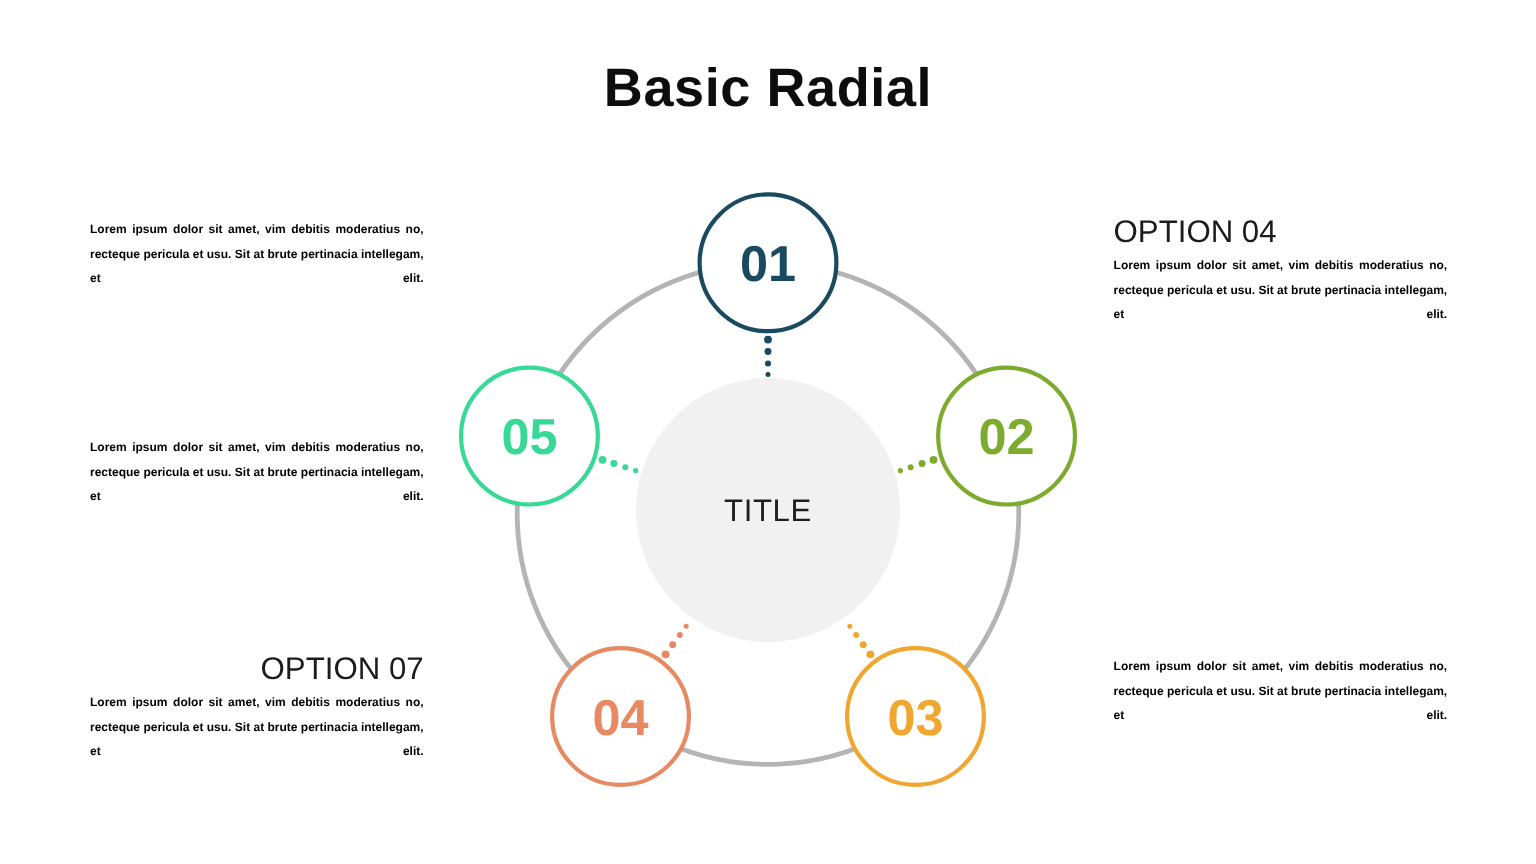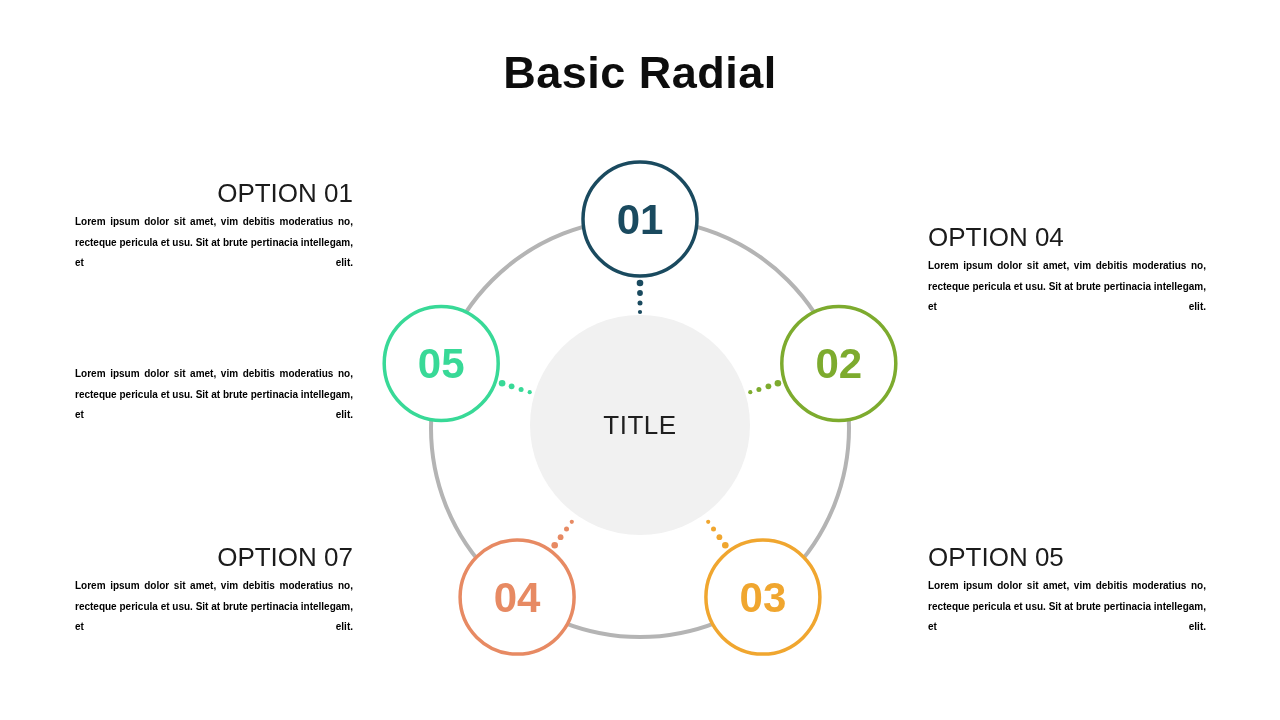--- a/index.html
+++ b/index.html
@@ -67,21 +67,21 @@
     text-align-last: justify;
     font-weight: bold;
   }
   .option.left  { left: 75px; }
   .option.right { left: 928px; }
   .option.left h2  { text-align: right; }
   .option.right h2 { text-align: left; }
   .opt-1 { top: 178px; }
   .opt-2 { top: 360px; }
   .opt-3 { top: 542px; }
-  .opt-4 { top: 178px; margin-top: 44px; }
+  .opt-4 { top: 178px; }
   .opt-5 { top: 542px; }
 </style>
 </head>
 <body>
 
 <div class="slide">
 
   <div class="slide-title">Basic Radial</div>
 
   <svg class="diagram-svg" viewBox="0 0 1280 720" aria-hidden="true">
@@ -142,33 +142,31 @@
       <text x="517.1" y="612.1" text-anchor="middle" class="node-number" fill="#e78a63">04</text>
     </g>
 
     <g>
       <circle cx="441.2" cy="363.4" r="57" fill="#ffffff" stroke-width="3.5" stroke="#38d997"></circle>
       <text x="441.2" y="378.4" text-anchor="middle" class="node-number" fill="#38d997">05</text>
     </g>
   </svg>
 
   <div class="option left opt-1">
-    <h2>OPTION 01</h2>
     <p>Lorem ipsum dolor sit amet, vim debitis moderatius no, recteque pericula et usu. Sit at brute pertinacia intellegam, et elit.</p>
   </div>
   <div class="option left opt-2">
     <p>Lorem ipsum dolor sit amet, vim debitis moderatius no, recteque pericula et usu. Sit at brute pertinacia intellegam, et elit.</p>
   </div>
   <div class="option left opt-3">
     <h2>OPTION 07</h2>
     <p>Lorem ipsum dolor sit amet, vim debitis moderatius no, recteque pericula et usu. Sit at brute pertinacia intellegam, et elit.</p>
   </div>
 
   <div class="option right opt-4">
     <h2>OPTION 04</h2>
     <p>Lorem ipsum dolor sit amet, vim debitis moderatius no, recteque pericula et usu. Sit at brute pertinacia intellegam, et elit.</p>
   </div>
   <div class="option right opt-5">
-    <h2>OPTION 05</h2>
     <p>Lorem ipsum dolor sit amet, vim debitis moderatius no, recteque pericula et usu. Sit at brute pertinacia intellegam, et elit.</p>
   </div>
 
 </div>
 
 </body></html>

